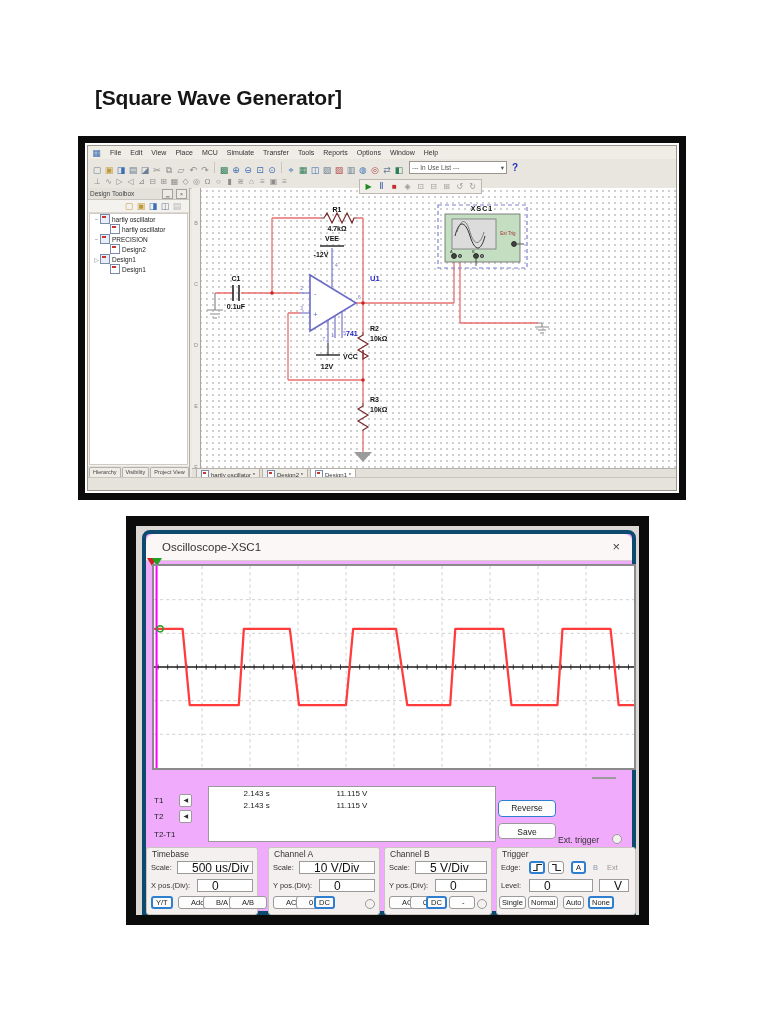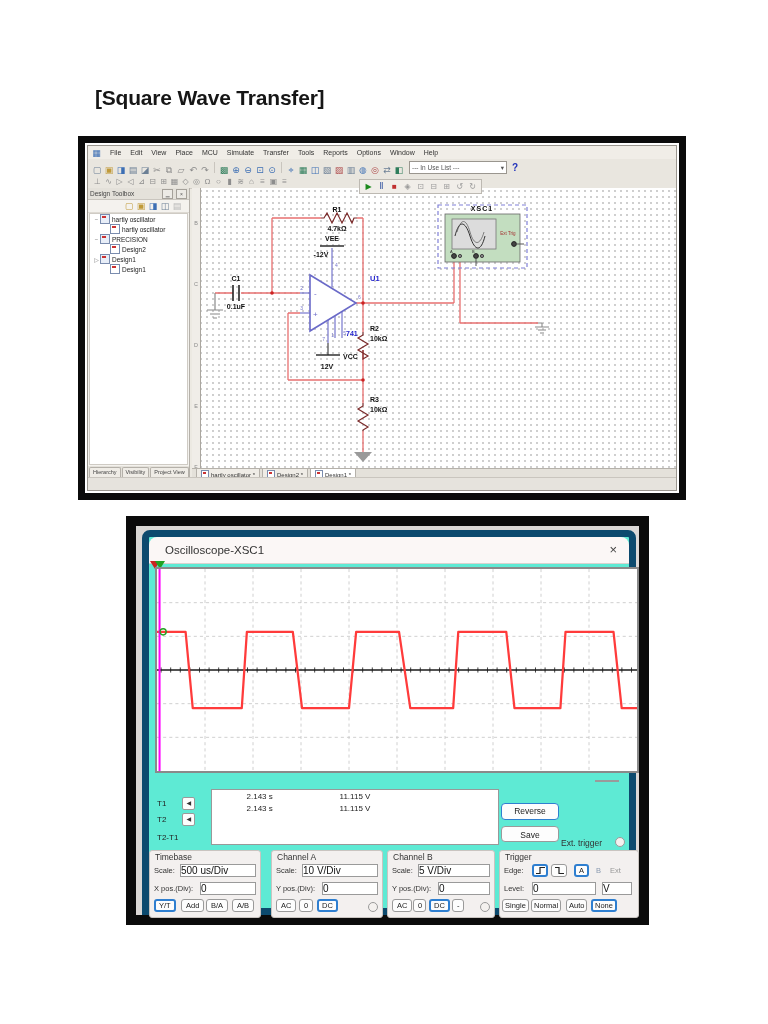--- a/index.html
+++ b/index.html
@@ -67,61 +67,61 @@
   #doc-tabs{position:absolute;left:0;top:280px;width:486px;height:12px;background:#e4e1da;border-top:1px solid #b5b1aa;
             display:flex;gap:2px;padding-left:4px;}
   .doc-tab{display:flex;align-items:center;gap:2px;background:#efece6;border:1px solid #b5b1aa;border-top:none;
            font-size:6px;color:#333;padding:0 4px;border-radius:0 0 2px 2px;}
   .doc-tab.active{background:#fff;}
   .doc-ico{width:6px;height:7px;border:1px solid #7a8cae;background:#fff;position:relative;}
   .doc-ico::after{content:"";position:absolute;left:1px;top:1px;width:3px;height:2px;background:#cc3333;}
 
   
   #scope{position:relative;width:503px;height:389px;}
-  #scope-win{position:absolute;left:4px;top:2px;width:494px;height:385px;background:#5eead4;
-             border:7px solid #0c4a6e;border-radius:8px 8px 0 0;box-sizing:border-box;}
+  #scope-win{position:absolute;left:4px;top:2px;width:494px;height:385px;background:#f0abfc;
+             border:4px solid #0c4a6e;border-radius:8px 8px 0 0;box-sizing:border-box;}
   #scope-titlebar{position:absolute;left:0;top:0;right:0;height:26px;border-bottom:1px solid #d8d2cf;
                   display:flex;align-items:center;font-size:11.5px;color:#333;padding-left:16px;border-radius:8px 8px 0 0;background:#fbf7f6;}
   #scope-close{position:absolute;right:12px;top:5px;font-size:13px;color:#444;}
   #scope-display{position:absolute;left:6px;top:30px;width:484px;height:206px;border:2px solid #8a8a8a;background:#fff;box-sizing:border-box;}
   #scope-svg{display:block;}
   .cursor-tri{position:absolute;width:0;height:0;border-left:5px solid transparent;border-right:5px solid transparent;}
   #scroll-thumb{position:absolute;left:446px;top:243px;width:24px;height:2px;background:#9a9a9a;}
 
   #readout-table{position:absolute;left:62px;top:252px;width:288px;height:56px;background:#fff;border:1px solid #999;box-sizing:border-box;
                  font-size:8px;color:#222;}
   .ro-row{display:flex;height:12px;align-items:center;}
   .ro-cell{width:96px;text-align:center;}
   .cursor-ctl{position:absolute;font-size:8px;color:#222;display:flex;align-items:center;gap:16px;}
   .arrow-btn{display:inline-block;width:11px;height:11px;border:1px solid #9a9a9a;border-radius:2px;background:#fdfdfd;
              font-size:6px;line-height:11px;text-align:center;color:#333;}
   .btn{display:inline-block;border:1px solid #9a9a9a;border-radius:3px;background:#fdfdfd;color:#222;
-       font-size:7.5px;text-align:center;padding:1px 4px;box-sizing:border-box;}
+       font-size:7.5px;text-align:center;padding:1px 12px;box-sizing:border-box;}
   .btn.sel{border:2px solid #2f7fd0;padding:0 3px;}
   #reverse-btn{position:absolute;left:352px;top:266px;width:58px;height:17px;line-height:13px;border:1.5px solid #2f7fd0;border-radius:4px;font-size:8.5px;}
   #save-btn{position:absolute;left:352px;top:289px;width:58px;height:16px;line-height:14px;border-radius:4px;font-size:8.5px;}
   #ext-trig-label{position:absolute;left:412px;top:301px;font-size:8.5px;color:#333;}
   .radio{display:inline-block;width:8px;height:8px;border:1px solid #9a9a9a;border-radius:50%;background:#f4f1ef;}
   #ext-trig-radio{position:absolute;left:466px;top:300px;}
 
   .grp{position:absolute;top:313px;height:68px;border:1px solid #c9c4c0;border-radius:3px;background:#f3f0ef;box-sizing:border-box;}
   .grp-title{position:absolute;left:5px;top:1px;font-size:8.5px;color:#333;}
   .grp-label{position:absolute;font-size:7.5px;color:#333;}
-  .field{position:absolute;background:#fff;border:1px solid #9a9a9a;font-size:10px;color:#111;height:13px;line-height:12px;
-         padding-left:0;box-sizing:border-box;}
+  .field{position:absolute;background:#fff;border:1px solid #9a9a9a;font-size:12px;color:#111;height:13px;line-height:12px;
+         padding-left:14px;box-sizing:border-box;}
   .edge-btn{display:inline-flex;align-items:center;justify-content:center;width:16px;height:13px;border:1px solid #9a9a9a;
             border-radius:3px;background:#fdfdfd;box-sizing:border-box;}
   .edge-btn.sel{border:2px solid #2f7fd0;}
 </style>
 </head>
 <body>
 
 <div id="page">
 
-  <div id="doc-title" class="abs">[Square Wave Transfer]</div>
+  <div id="doc-title" class="abs">[Square Wave Generator]</div>
 
   <div id="multisim-frame" class="abs shot-frame">
     <div id="ms">
 
       <div id="ms-menubar">
         <span class="icon" style="width:9px;color:#3d6fb4;">▦</span>
       <span class="menu-item">File</span>
           <span class="menu-item">Edit</span>
           <span class="menu-item">View</span>
           <span class="menu-item">Place</span>

